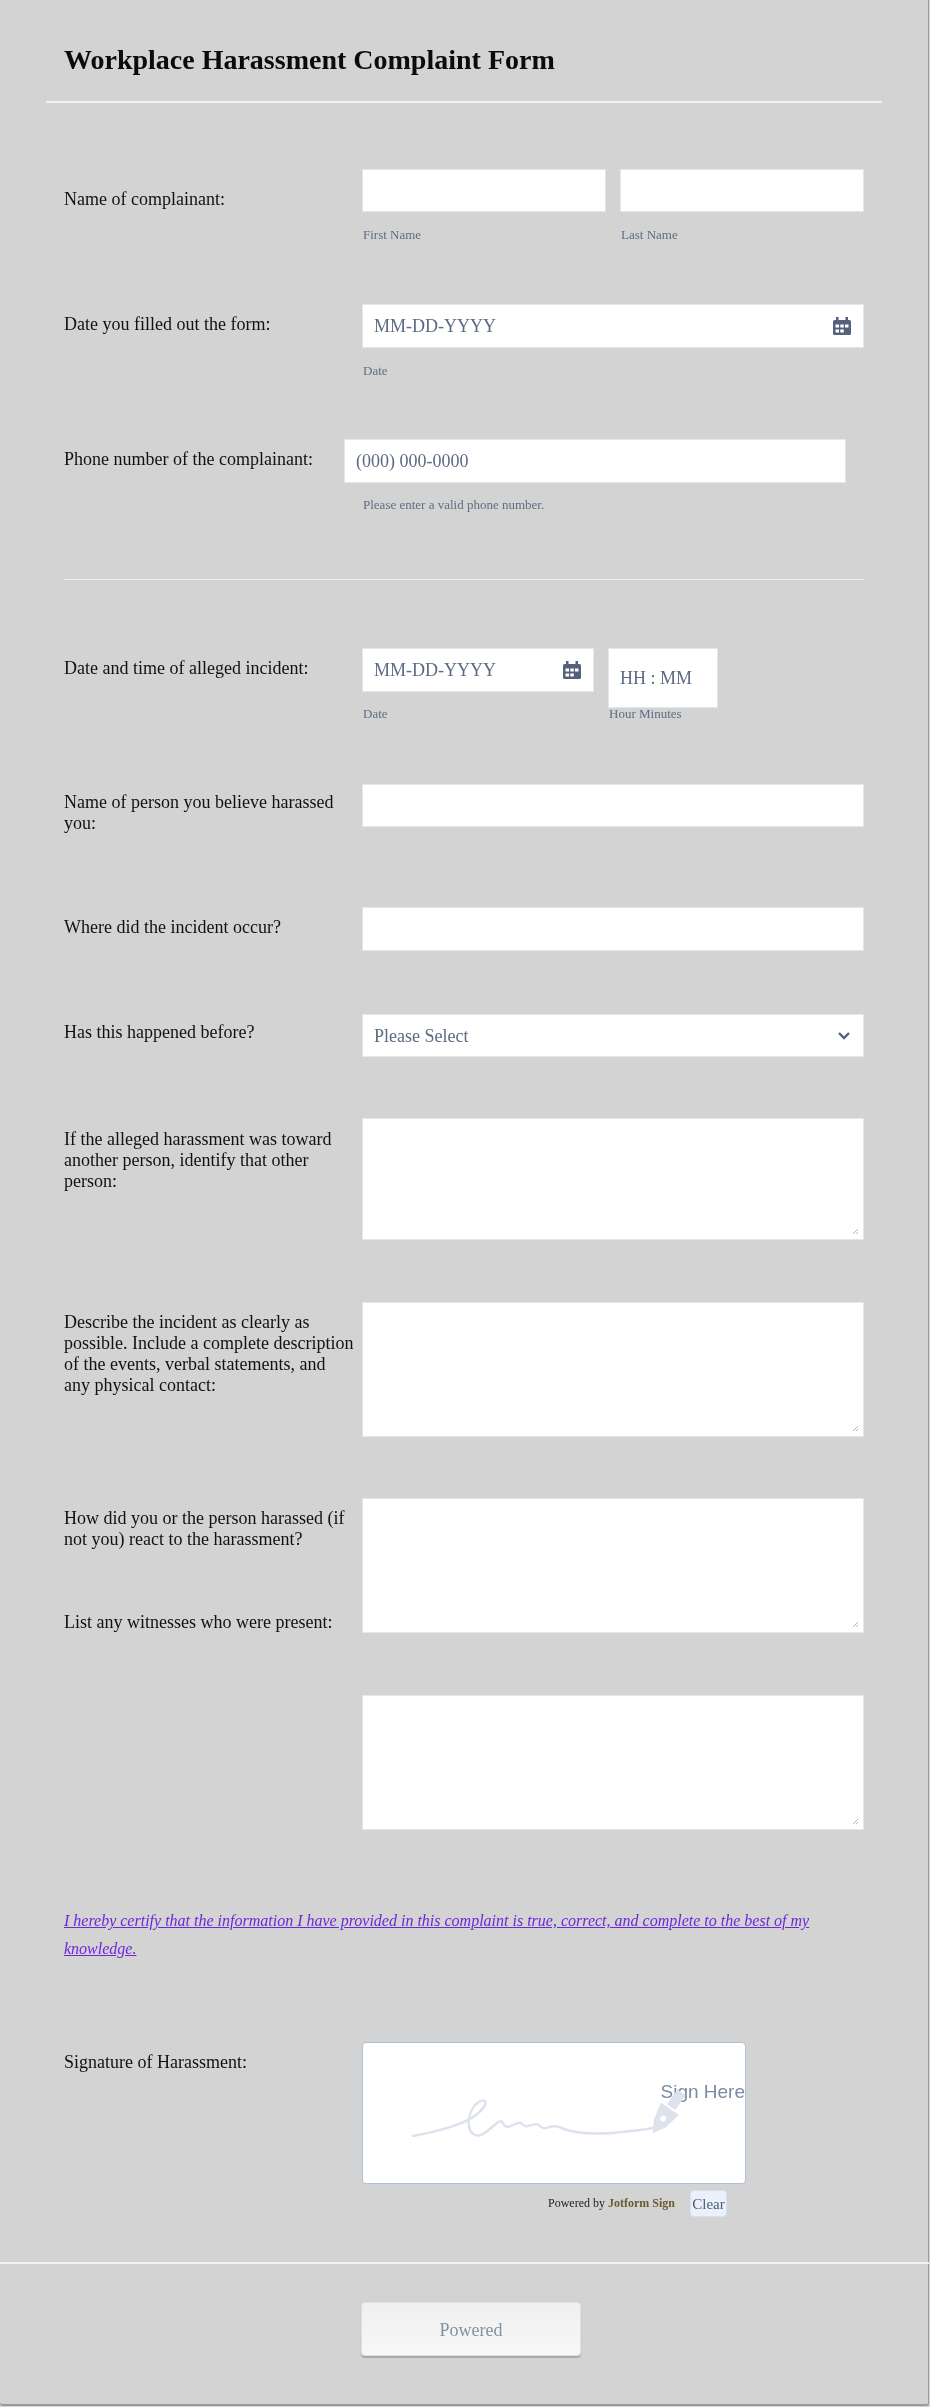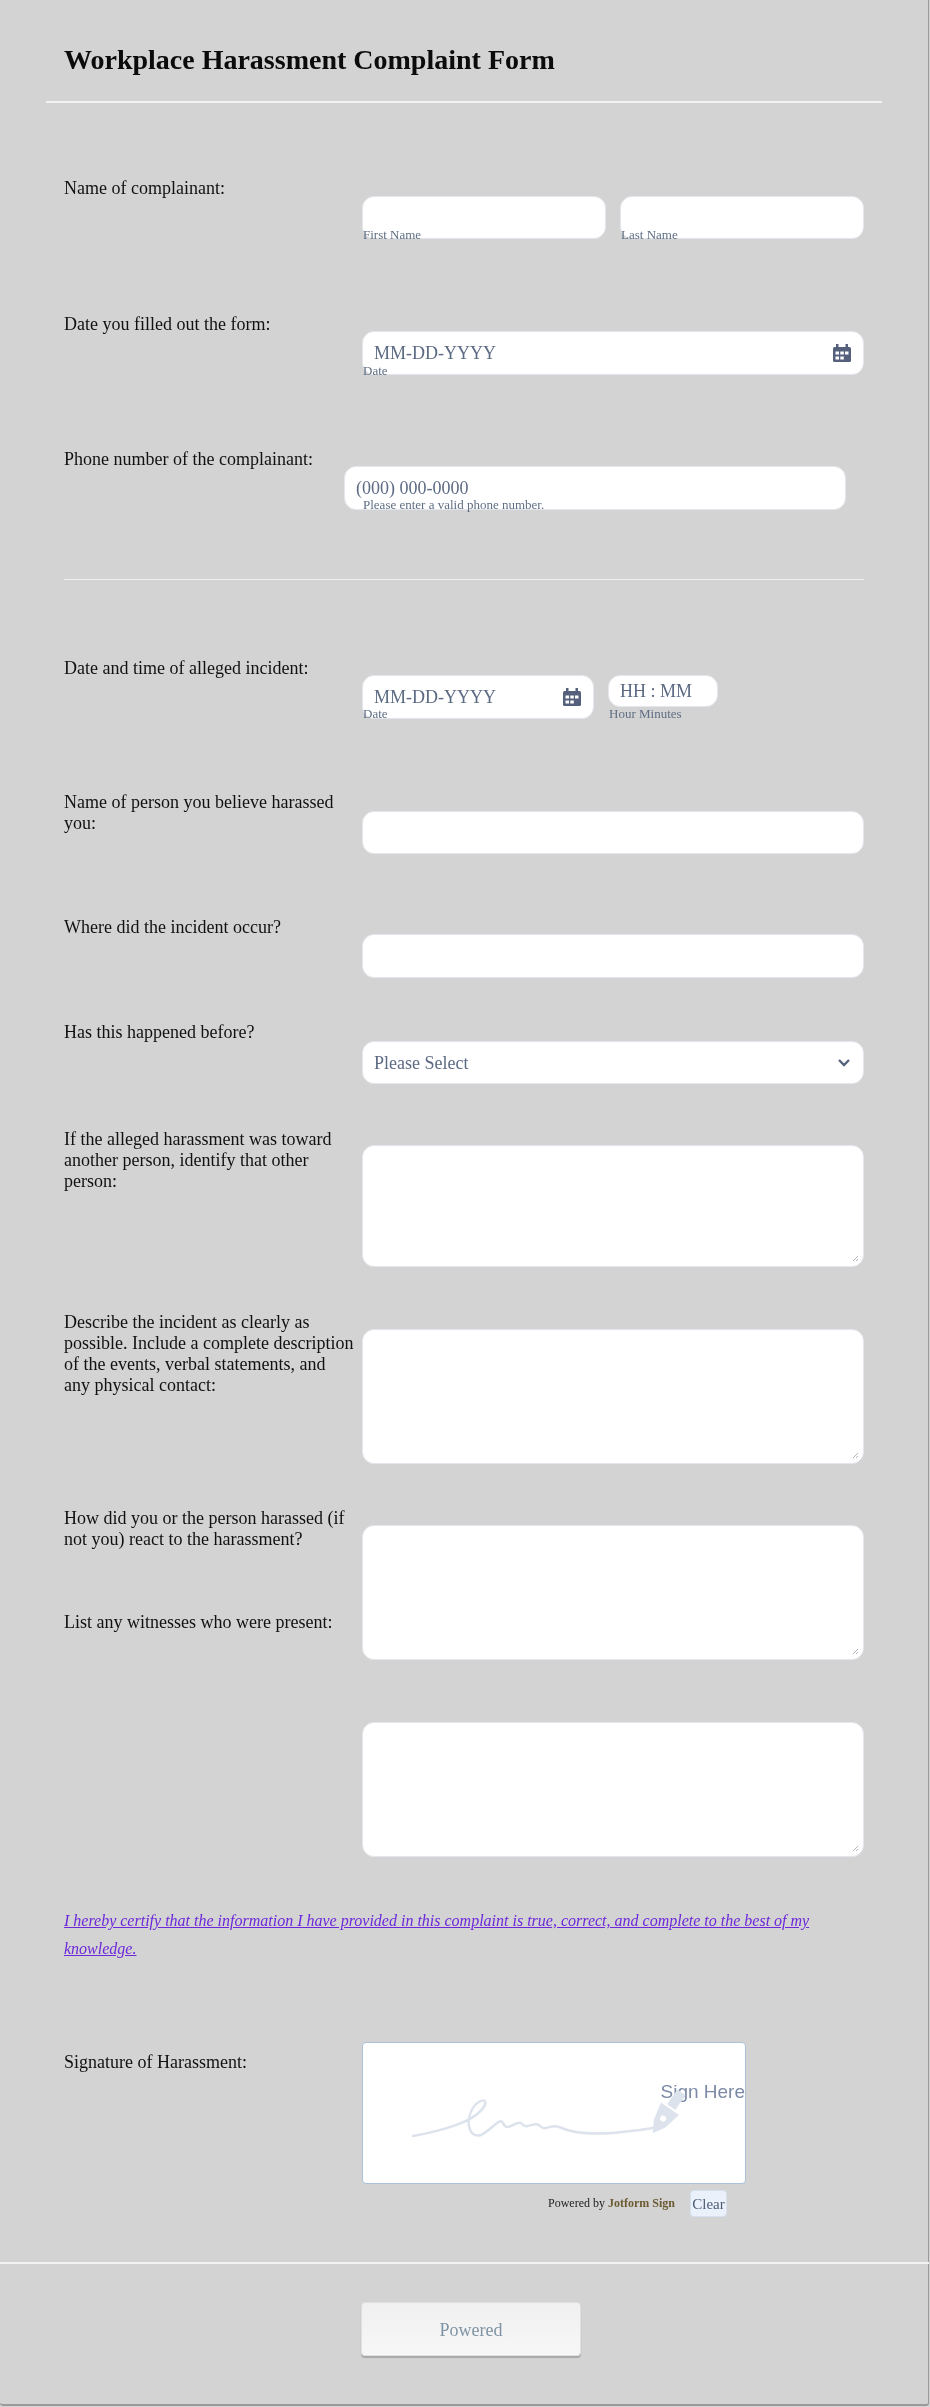--- a/index.html
+++ b/index.html
@@ -3,21 +3,21 @@
 <meta charset="utf-8">
 <style>
   * { box-sizing: border-box; margin: 0; padding: 0; }
   html, body { width: 930px; height: 2407px; background: #d3d3d3; overflow: hidden; }
   body { position: relative; font-family: "Liberation Serif", serif; color: #111; }
   .page-frame { position: absolute; left: 0; top: 0; width: 929px; height: 2406px; border-right: 1px solid #9a9a9a; border-bottom: 2px solid #9a9a9a; border-radius: 0 0 3px 3px; }
   .abs { position: absolute; }
   .title { left: 64px; top: 40px; font-size: 28px; font-weight: bold; line-height: 40px; color: #0b0b0b; }
   .hr { height: 2px; background: #f2f2f2; }
   .label { left: 64px; width: 290px; font-size: 18px; line-height: 21px; color: #111; }
-  .input { background: #fff; border: 1px solid #e3e6ec; border-radius: 12px; margin-top: 27px; }
+  .input { background: #fff; border: 1px solid #e3e6ec; border-radius: 0; }
   .placeholder { position: absolute; left: 11px; top: 50%; transform: translateY(-50%); font-size: 18px; color: #5c6a84; white-space: nowrap; }
   .sublabel { font-size: 13px; color: #5f6e84; line-height: 15px; }
   .cal-icon { position: absolute; right: 12px; top: 50%; transform: translateY(-50%); width: 18px; height: 18px; }
   .chev-icon { position: absolute; right: 12px; top: 50%; transform: translateY(-50%); width: 14px; height: 10px; }
   .resize-icon { position: absolute; right: 4px; bottom: 4px; width: 8px; height: 8px; }
   .certify { left: 64px; width: 800px; font-size: 16px; font-style: italic; line-height: 28px; color: #6d28d9; text-decoration: underline; }
   .sig-box { background: #fff; border: 1px solid #a9c1d9; border-radius: 4px; overflow: hidden; }
   .sig-text { position: absolute; left: 0; right: 0; top: 38px; text-align: right; font-family: Liberation Sans, sans-serif; font-size: 19px; color: #7c8aa5; }
   .powered { font-size: 12px; color: #222; white-space: nowrap; font-family: Liberation Serif, serif; }
   .powered b { color: #6b5a32; }
@@ -25,21 +25,21 @@
   .continue-btn { background: linear-gradient(#f0f0f0, #f7f7f7); border: 1px solid #e0e0e0; border-radius: 4px; box-shadow: 0 2px 1px #a8a8a8; font-size: 18px; color: #7f93a3; text-align: center; line-height: 54px; font-family: "Liberation Serif", serif; }
 </style>
 </head>
 <body>
 
 <div class="page-frame"></div>
 
 <h1 class="abs title">Workplace Harassment Complaint Form</h1>
 <div class="abs hr" style="left:46px; top:101px; width:836px;"></div>
 
-<div class="abs label" style="top:178px;">Name of complainant:</div>
+<div class="abs label" style="top:189px;">Name of complainant:</div>
 <div class="abs input" style="left:362px; top:169px; width:244px; height:43px;"></div>
 <div class="abs input" style="left:620px; top:169px; width:244px; height:43px;"></div>
 <div class="abs sublabel" style="left:363px; top:227px;">First Name</div>
 <div class="abs sublabel" style="left:621px; top:227px;">Last Name</div>
 
 <div class="abs label" style="top:314px;">Date you filled out the form:</div>
 <div class="abs input" style="left:362px; top:304px; width:502px; height:44px;">
   <span class="placeholder">MM-DD-YYYY</span>
   <svg class="cal-icon" viewBox="0 0 18 18">
     <rect x="0" y="3" width="18" height="15" rx="1.5" fill="#55617c"></rect>
@@ -69,21 +69,21 @@
     <rect x="0" y="3" width="18" height="15" rx="1.5" fill="#55617c"></rect>
     <rect x="3" y="0" width="2.5" height="4" fill="#55617c"></rect>
     <rect x="12.5" y="0" width="2.5" height="4" fill="#55617c"></rect>
     <rect x="2.5" y="7.5" width="3.5" height="3" fill="#fff"></rect>
     <rect x="7.3" y="7.5" width="3.5" height="3" fill="#fff"></rect>
     <rect x="12" y="7.5" width="3.5" height="3" fill="#fff"></rect>
     <rect x="2.5" y="12.5" width="3.5" height="3" fill="#fff"></rect>
     <rect x="7.3" y="12.5" width="3.5" height="3" fill="#fff"></rect>
   </svg>
 </div>
-<div class="abs input" style="left:608px; top:648px; width:110px; height:32px;">
+<div class="abs input" style="left:608px; top:648px; width:110px; height:60px;">
   <span class="placeholder">HH : MM</span>
 </div>
 <div class="abs sublabel" style="left:363px; top:706px;">Date</div>
 <div class="abs sublabel" style="left:609px; top:706px;">Hour Minutes</div>
 
 <div class="abs label" style="top:792px;">Name of person you believe harassed you:</div>
 <div class="abs input" style="left:362px; top:784px; width:502px; height:43px;"></div>
 
 <div class="abs label" style="top:917px;">Where did the incident occur?</div>
 <div class="abs input" style="left:362px; top:907px; width:502px; height:44px;"></div>

